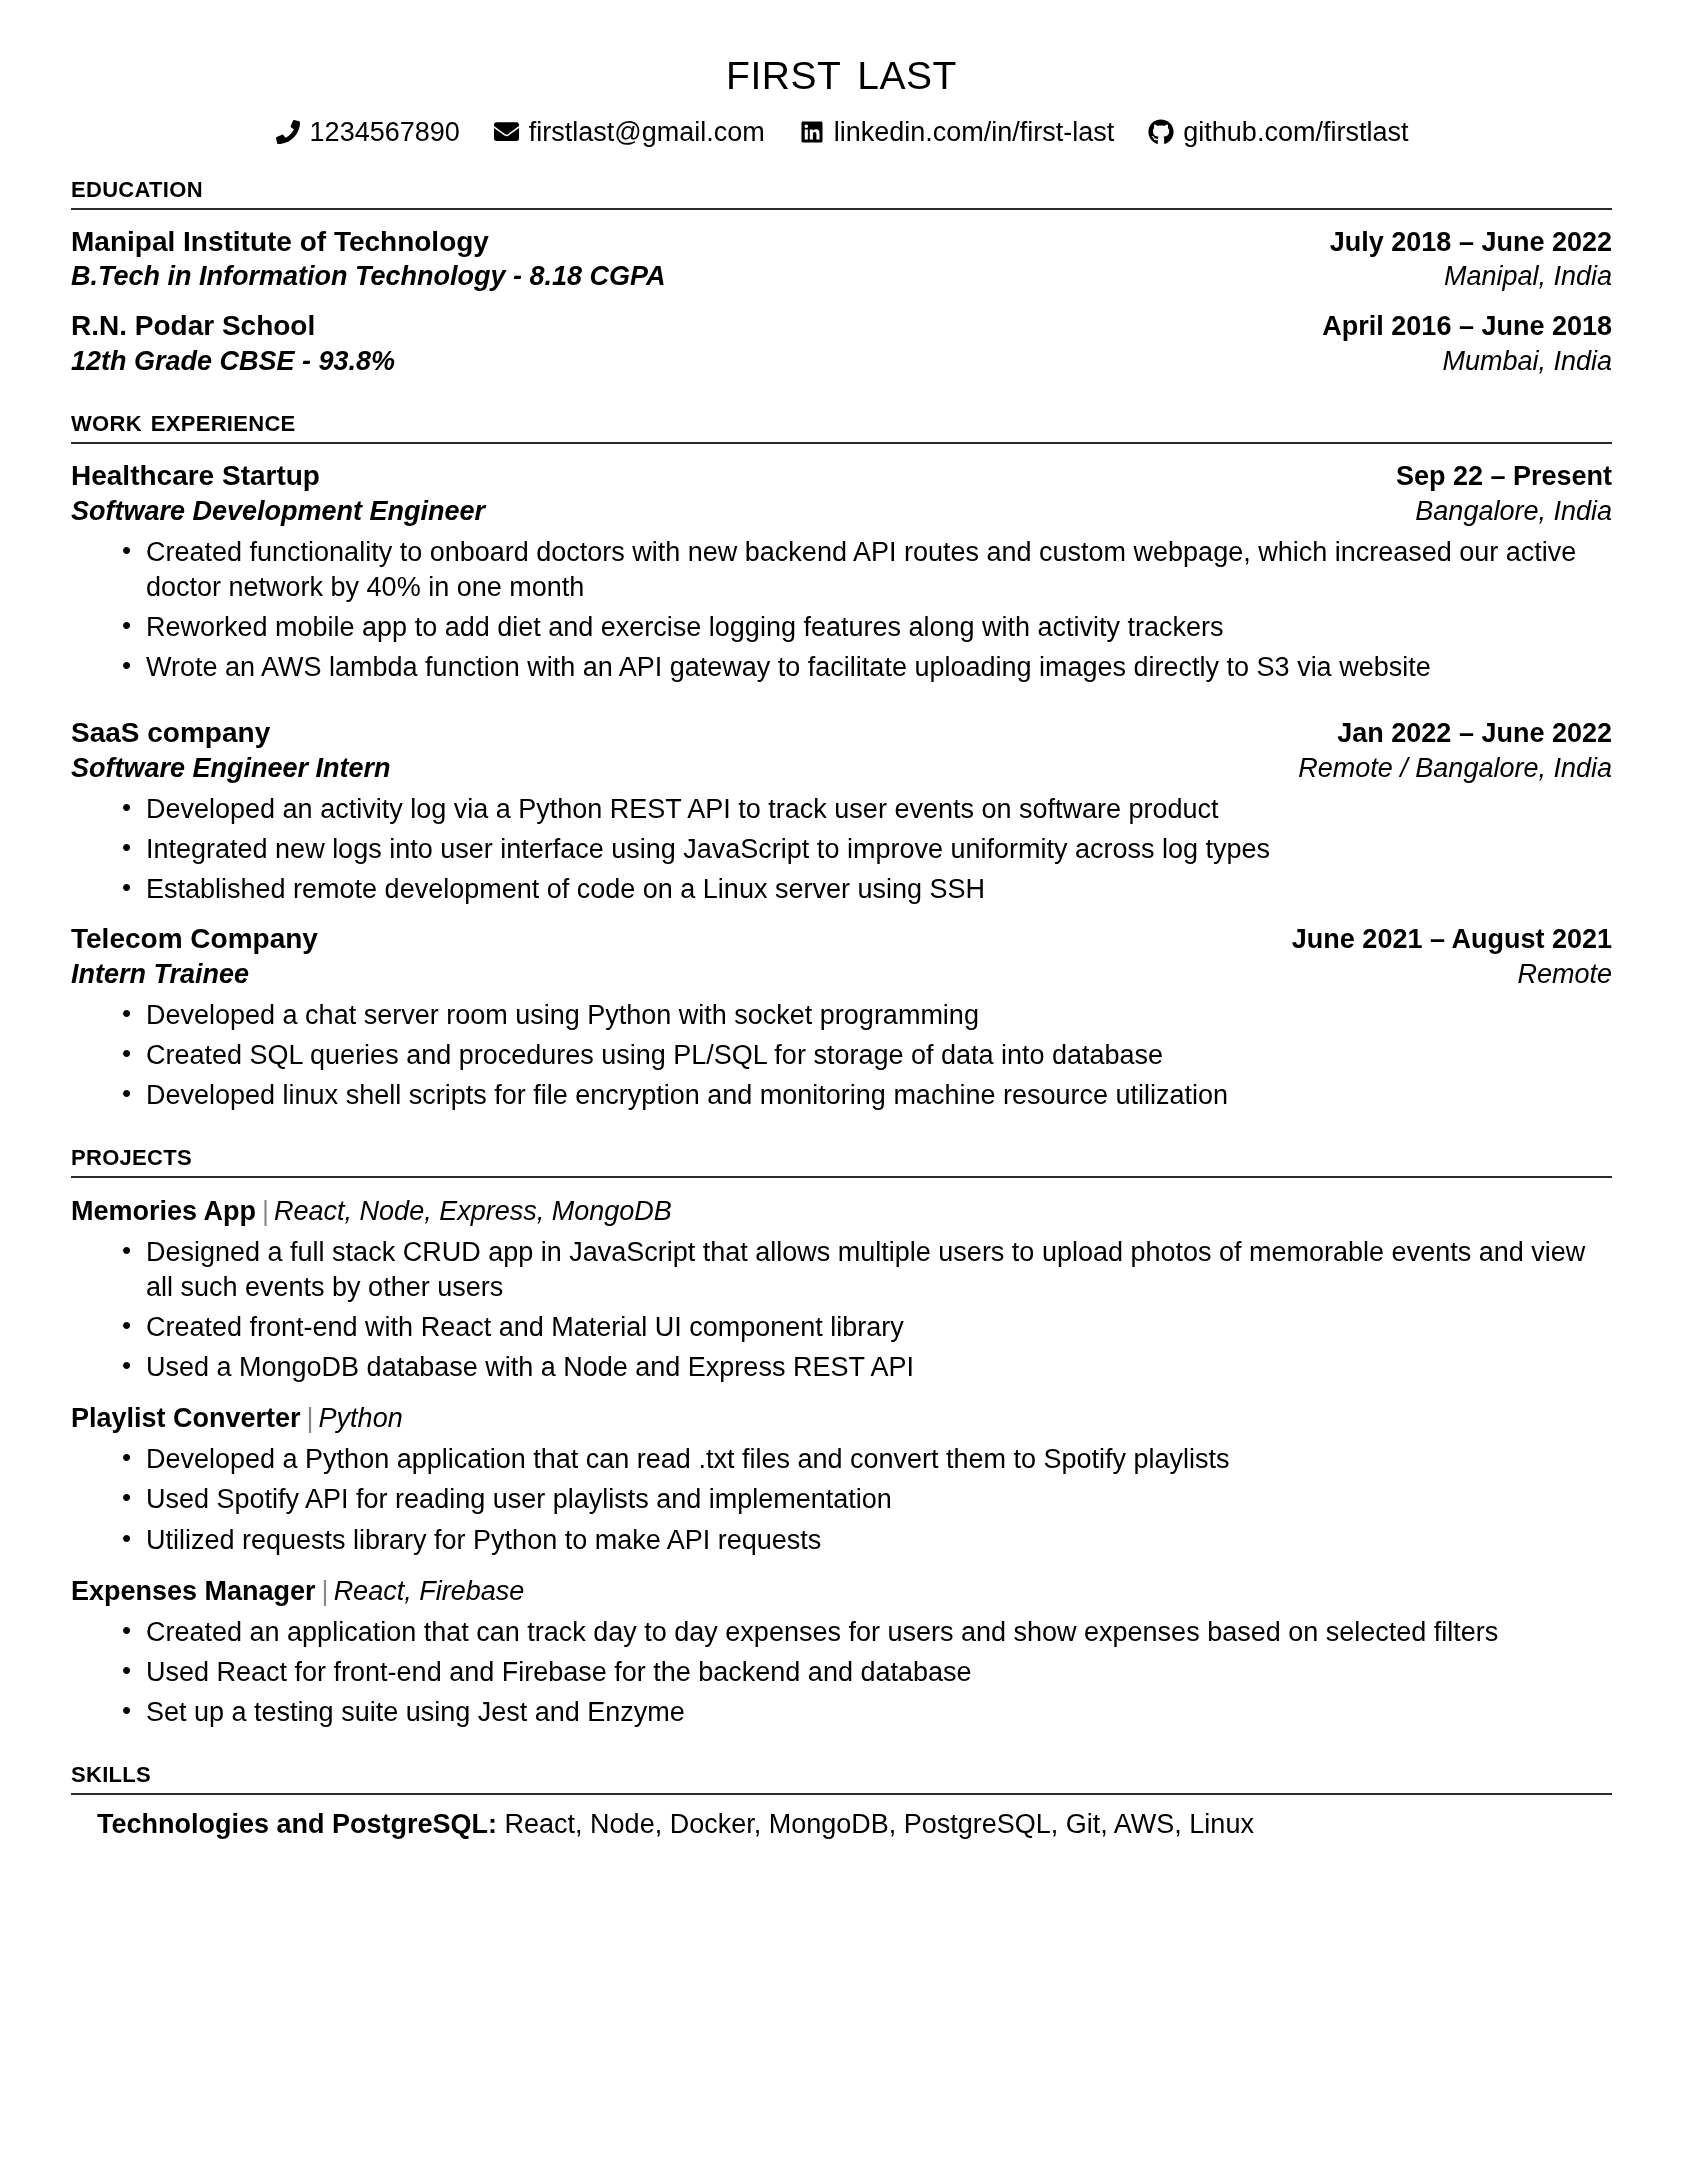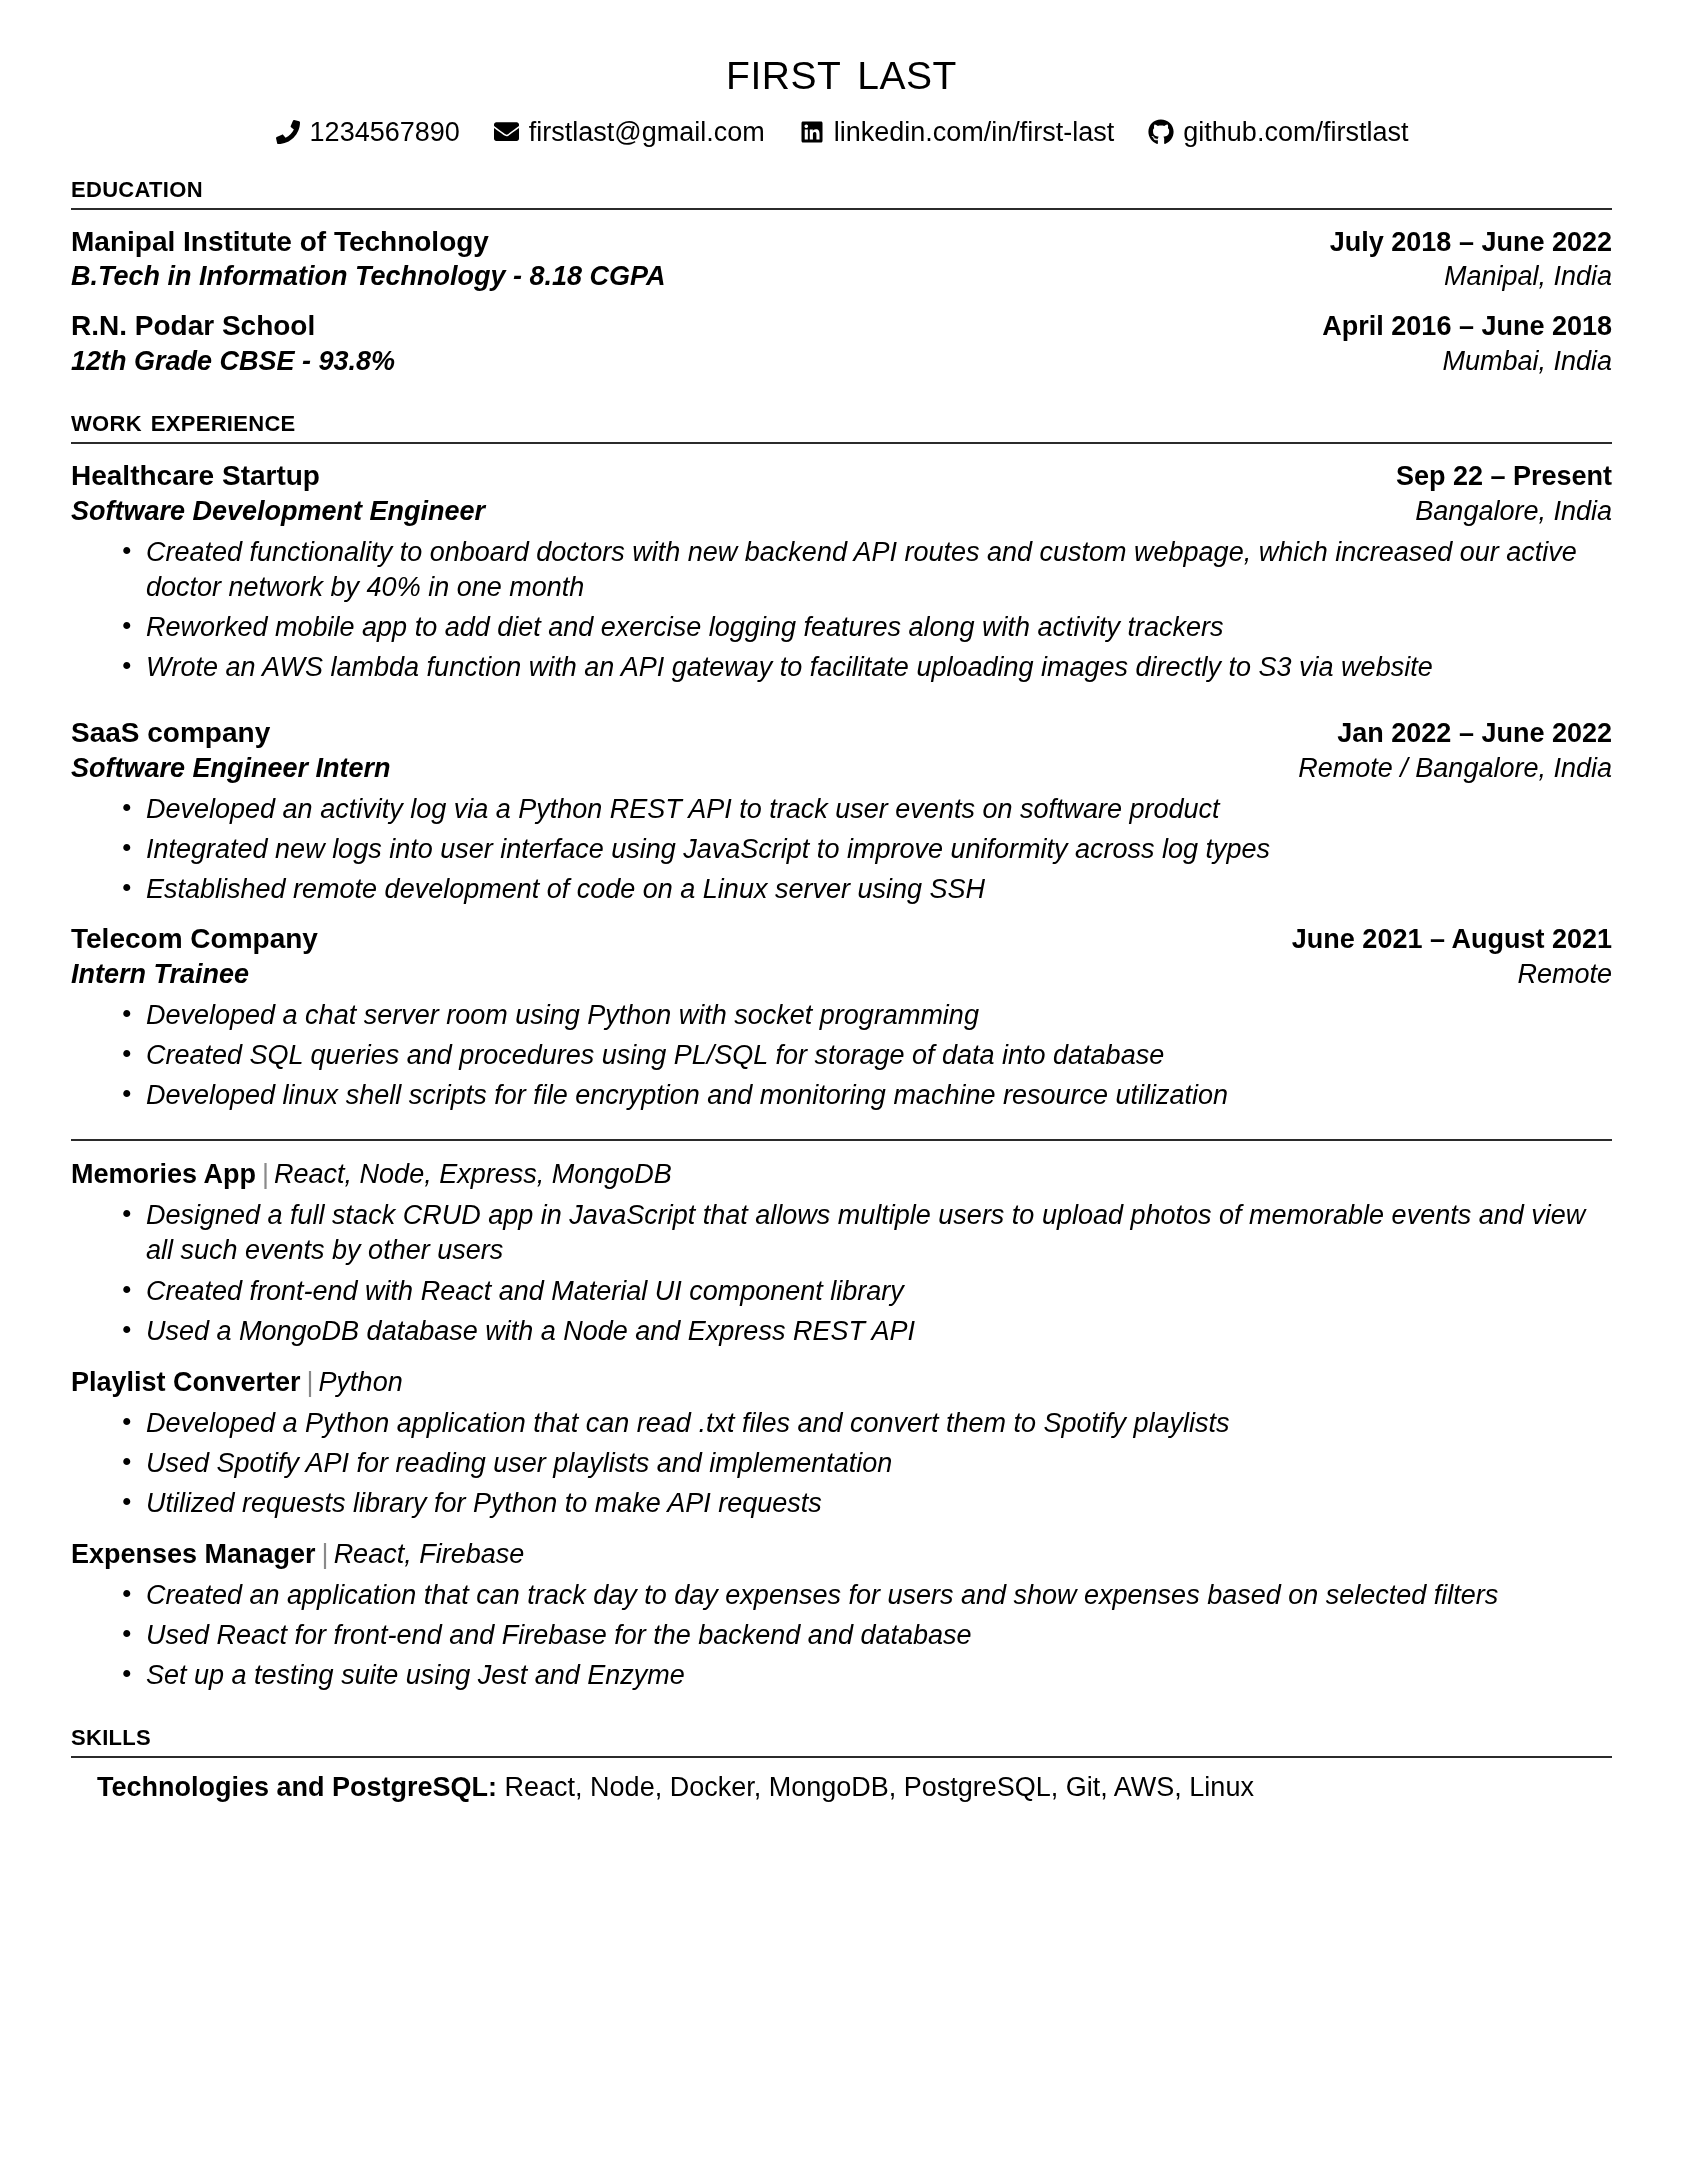--- a/index.html
+++ b/index.html
@@ -112,21 +112,20 @@
     list-style: none;
     margin: 6px 0 0 0;
     padding: 0;
   }
   ul.bullets li {
     position: relative;
     padding-left: 75px;
     font-size: 27px;
     line-height: 1.30;
     margin-top: 5px;
-    font-style: italic;
   }
   ul.bullets li:first-child { margin-top: 0; }
   ul.bullets li::before {
     content: "\2022";
     position: absolute;
     left: 51px;
     top: -1px;
     font-size: 26px;
   }
 
@@ -278,20 +277,21 @@
       </div>
       <ul class="bullets">
         <li>Developed a chat server room using Python with socket programming</li>
         <li>Created SQL queries and procedures using PL/SQL for storage of data into database</li>
         <li>Developed linux shell scripts for file encryption and monitoring machine resource utilization</li>
       </ul>
     </div>
   </section>
 
   <section class="section">
+    <h2 class="section-title">Projects</h2>
     <hr class="section-rule">
 
     <div class="project">
       <div class="project-head">
         <span class="project-name">Memories App</span><span class="project-sep">|</span><span class="project-stack">React, Node, Express, MongoDB</span>
       </div>
       <ul class="bullets">
         <li>Designed a full stack CRUD app in JavaScript that allows multiple users to upload photos of memorable events and view all such events by other users</li>
         <li>Created front-end with React and Material UI component library</li>
         <li>Used a MongoDB database with a Node and Express REST API</li>

